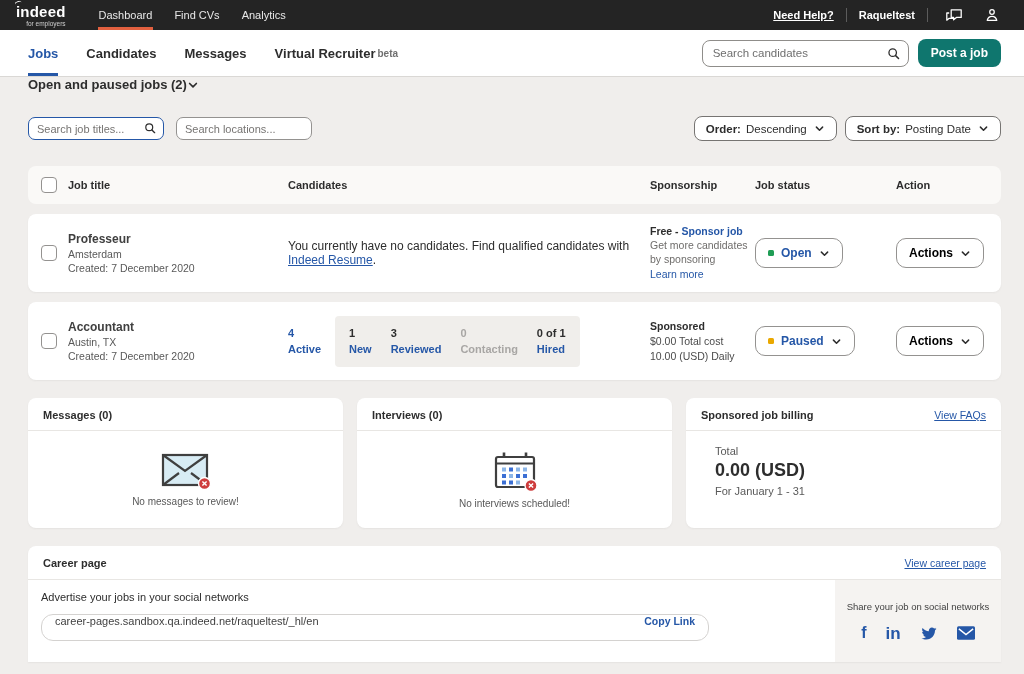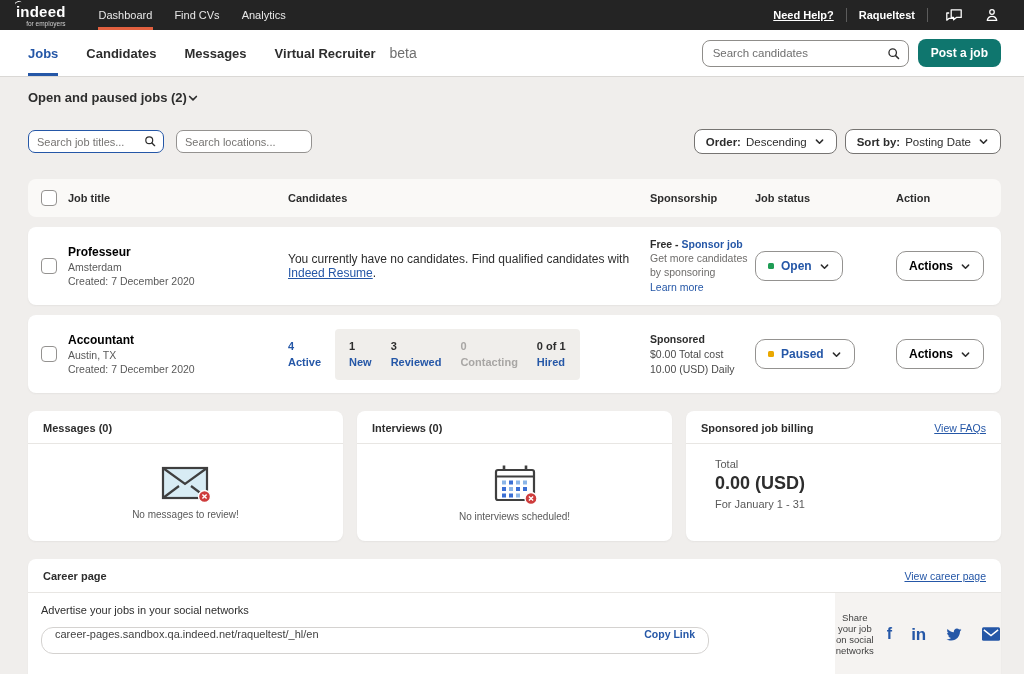--- a/index.html
+++ b/index.html
@@ -21,31 +21,31 @@
   .top-divider { width:1px; height:14px; background:#5c5c5c; }
   .username { font-size:11px; font-weight:bold; }
   .topbar-icon { display:flex; align-items:center; cursor:pointer; padding:0 4px; }
 
   
   .subnav { height:47px; background:#fff; border-bottom:1px solid #dad8d5; display:flex; align-items:stretch; padding:0 23px 0 28px; }
   .tabs { display:flex; align-items:stretch; gap:28px; }
   .tab { display:flex; align-items:center; font-size:13px; font-weight:bold; color:#2d2d2d; position:relative; cursor:pointer; }
   .tab.active { color:#2557a7; }
   .tab.active::after { content:""; position:absolute; left:0; right:0; bottom:0; height:3px; background:#2557a7; }
-  .beta { font-size:14px; color:#6f6f6f; font-weight:normal; vertical-align:super; margin-left:14px; }
+  .beta { font-size:10px; color:#6f6f6f; font-weight:bold; vertical-align:super; margin-left:2px; }
   .subnav-right { margin-left:auto; display:flex; align-items:center; gap:9px; }
   .search-candidates { position:relative; }
   .search-candidates input { width:207px; height:27px; border:1px solid #8f8d8a; border-radius:8px; padding:0 28px 0 10px; font-size:11.5px; font-family:inherit; color:#2d2d2d; }
   .search-candidates input::placeholder { color:#6f6f6f; }
   .search-candidates .mag { position:absolute; right:9px; top:7px; color:#2d2d2d; }
   .post-job { height:28px; padding:0 13px; background:#0f766e; color:#fff; font-weight:bold; font-size:12px; border:none; border-radius:8px; cursor:pointer; }
 
   
   .content { padding:0 23px 0 28px; }
-  .jobs-filter-heading { margin-top:13px; display:flex; align-items:center; font-size:13px; font-weight:bold; cursor:pointer;text-align:center; }
+  .jobs-filter-heading { display:flex; align-items:center; font-size:13px; font-weight:bold; cursor:pointer;text-align:center; }
 
   .filter-row { margin-top:24px; display:flex; align-items:center; }
   .input-wrap { position:relative; margin-right:12px; }
   .input-wrap input { height:23px; border:1px solid #949290; border-radius:7px; padding:0 8px; font-size:11px; font-family:inherit; width:136px; color:#2d2d2d; background:#fff; }
   .input-wrap input::placeholder { color:#767472; }
   .input-wrap.focused input { border:1.5px solid #2557a7; padding-right:24px; }
   .input-wrap .mag { position:absolute; right:8px; top:5px; color:#2d2d2d; }
   .filter-right { margin-left:auto; display:flex; gap:8px; }
   .select-btn { height:25px; border:1px solid #767472; border-radius:8px; background:#fff; display:flex; align-items:center; gap:5px; padding:0 11px; font-size:11.5px; cursor:pointer; }
   .select-btn b { font-weight:bold; }
@@ -54,21 +54,21 @@
   
   .thead { margin-top:25px; height:38px; background:#faf9f7; border-radius:8px; display:flex; align-items:center; font-size:11px; font-weight:bold; }
   .trow { margin-top:10px; min-height:78px; background:#fff; border-radius:8px; display:flex; align-items:center; box-shadow:0 1px 2px rgba(70,65,60,.06); }
   .col-check { width:40px; padding-left:13px; display:flex; align-items:center; }
   input[type=checkbox] { appearance:none; -webkit-appearance:none; width:16px; height:16px; border:1.5px solid #949290; border-radius:4px; background:#fff; cursor:pointer; }
   .col-title { width:220px; }
   .col-cand  { width:362px; }
   .col-spon  { width:105px; }
   .col-status{ width:141px; }
   .col-action{ flex:1; }
-  .job-link { color:#000000; font-weight:bold; font-size:12px; cursor:pointer; }
+  .job-link { color:#404040; font-weight:bold; font-size:12px; cursor:pointer; }
   .job-sub { font-size:10.5px; color:#595959; margin-top:2px; }
   .no-cand { font-size:12px; color:#2d2d2d; padding-right:18px; }
   .no-cand a { color:#2557a7; text-decoration:underline; cursor:pointer; }
   .spon-line1 { font-size:10.5px; font-weight:bold; }
   .spon-line1 a { color:#2557a7; cursor:pointer; }
   .spon-desc { font-size:10.5px; color:#6f6d6b; margin-top:2px; line-height:1.3; }
   .spon-more { font-size:10.5px; color:#2557a7; margin-top:2px; cursor:pointer; display:inline-block; }
   .spon-plain { font-size:10.5px; color:#4a4a4a; margin-top:3px; }
   .pill-btn { display:inline-flex; align-items:center; gap:7px; border:1px solid #949290; border-radius:10px; height:30px; padding:0 12px; background:#fff; font-weight:bold; font-size:12px; cursor:pointer; font-family:inherit; }
   .pill-btn .dot { width:6px; height:6px; border-radius:1.5px; }
@@ -101,21 +101,21 @@
 
   
   .career { margin-top:18px; background:#fff; border-radius:8px 8px 0 0; box-shadow:0 1px 2px rgba(70,65,60,.06); overflow:hidden; }
   .career-head { padding:11px 15px 10px; font-size:11px; font-weight:bold; border-bottom:1px solid #e8e6e3; display:flex; align-items:center; }
   .career-body { display:flex; align-items:stretch; min-height:82px; }
   .career-left { flex:1; padding:11px 0 14px 13px; }
   .advertise-label { font-size:11px; color:#2d2d2d; }
   .url-box { margin-top:11px; width:668px; height:27px; border:1px solid #d4d2d0; border-radius:12px; display:flex; align-items:flex-start; background:#fff; }
   .url-text { font-size:11px; color:#3f3f3f; padding-left:13px; cursor:text; }
   .copy-link { margin-left:auto; padding-right:13px; font-size:10.5px; font-weight:bold; color:#2557a7; cursor:pointer; background:none; border:none; font-family:inherit; }
-  .career-right { width:166px; background:#f5f3f1; display:flex; flex-direction:row; align-items:center; justify-content:center; gap:13px; padding:0 8px; }
+  .career-right { width:166px; background:#f5f3f1; display:flex; flex-direction:column; align-items:center; justify-content:center; gap:13px; padding:0 8px; }
   .share-label { font-size:9.5px; color:#424242; text-align:center; }
   .social-row { display:flex; align-items:center; gap:19px; }
   .social { color:#2557a7; cursor:pointer; display:flex; align-items:center; }
   .social-glyph { font-weight:bold; font-size:16px; color:#2557a7; line-height:1; }
 
   .chev { flex:0 0 auto; }
 </style>
 </head>
 <body>
 

